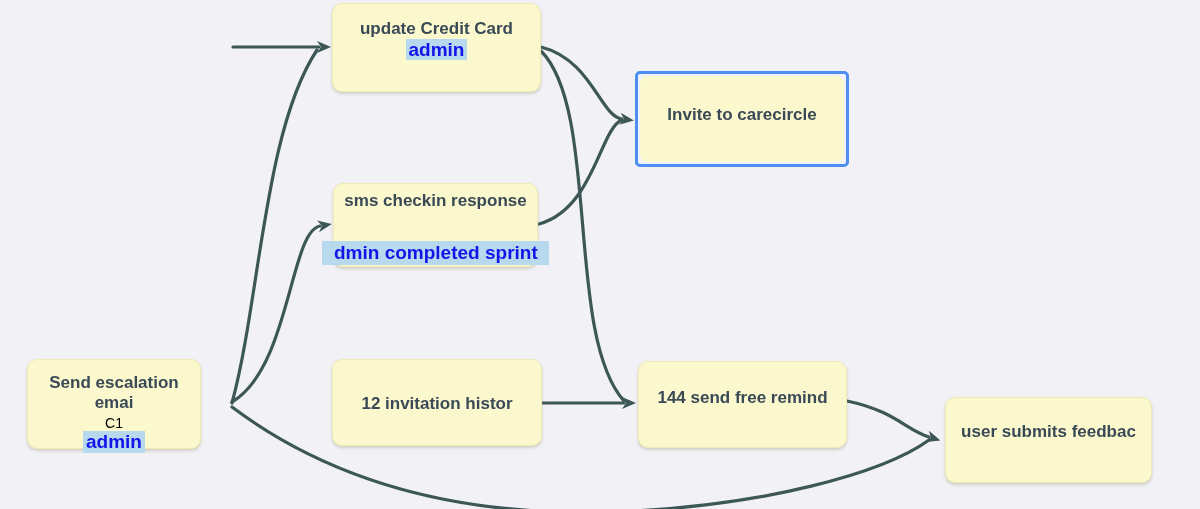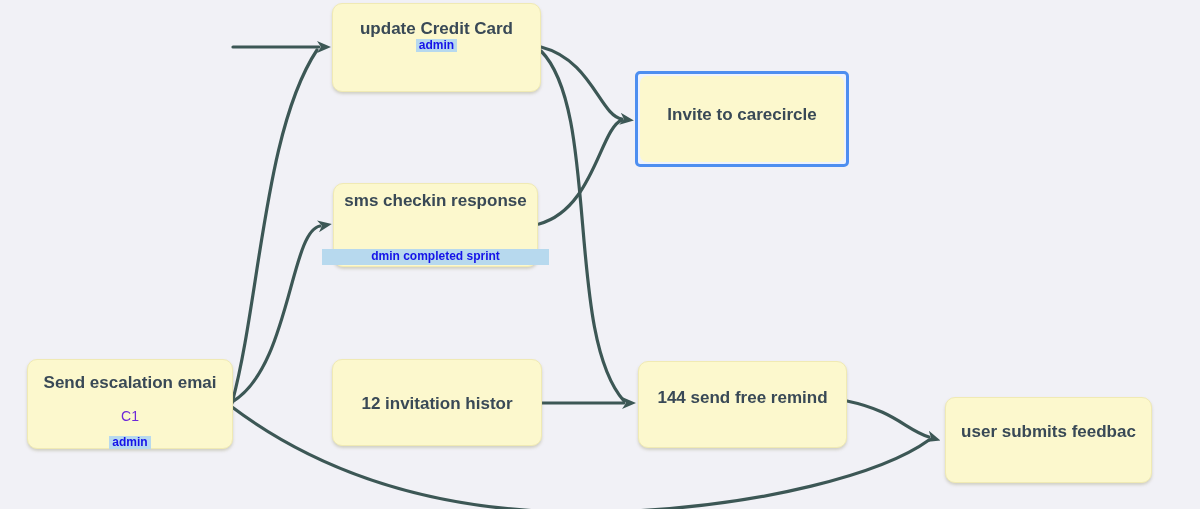--- a/index.html
+++ b/index.html
@@ -37,44 +37,44 @@
     color: #394956;
     font-weight: bold;
     font-size: 17px;
     line-height: 1.15;
     cursor: default;
   }
   .node .title   { width: 100%; padding: 0 6px; box-sizing: border-box; }
   .node .subtitle {
     font-weight: normal;
     font-size: 14px;
-    color: #6d28d9;
+    color: #000000;
     margin-top: 3px;
   }
   .link-label {
     display: inline-block;
     color: #1513e8;
     background: #b7d9ee;
     font-weight: bold;
-    font-size: 12px;
+    font-size: 19px;
     padding: 0 3px;
     white-space: nowrap;
   }
   .link-label.full {
     display: block;
     width: 100%;
     padding: 1px 12px;
     overflow: hidden;
     text-align: center;
   }
   
   .n-assign   { left: 26px;  top: 4px;   width: 207px; height: 87px; padding-top: 26px; }
   .n-update   { left: 332px; top: 3px;   width: 209px; height: 89px; padding: 15px 4px 9px;  justify-content: flex-start; }
   .n-sms      { left: 333px; top: 183px; width: 205px; height: 84px; padding: 7px 0 1px; justify-content: space-between; }
-  .n-escal    { left: 27px;  top: 359px; width: 206px; height: 90px; padding-top: 13px; gap: 12px; }
+  .n-escal    { left: 27px;  top: 359px; width: 174px; height: 90px; padding-top: 13px; }
   .n-invhist  { left: 332px; top: 359px; width: 210px; height: 87px; padding-top: 34px; }
   .n-remind   { left: 638px; top: 361px; width: 209px; height: 87px; padding-top: 26px; }
   .n-feedback { left: 945px; top: 397px; width: 207px; height: 86px; padding-top: 24px; }
   
   .selected-wrap {
     position: absolute;
     left: 635px; top: 71px; width: 214px; height: 96px;
     box-sizing: border-box;
     border: 3px solid #4d8ef0;
     border-radius: 5px;

